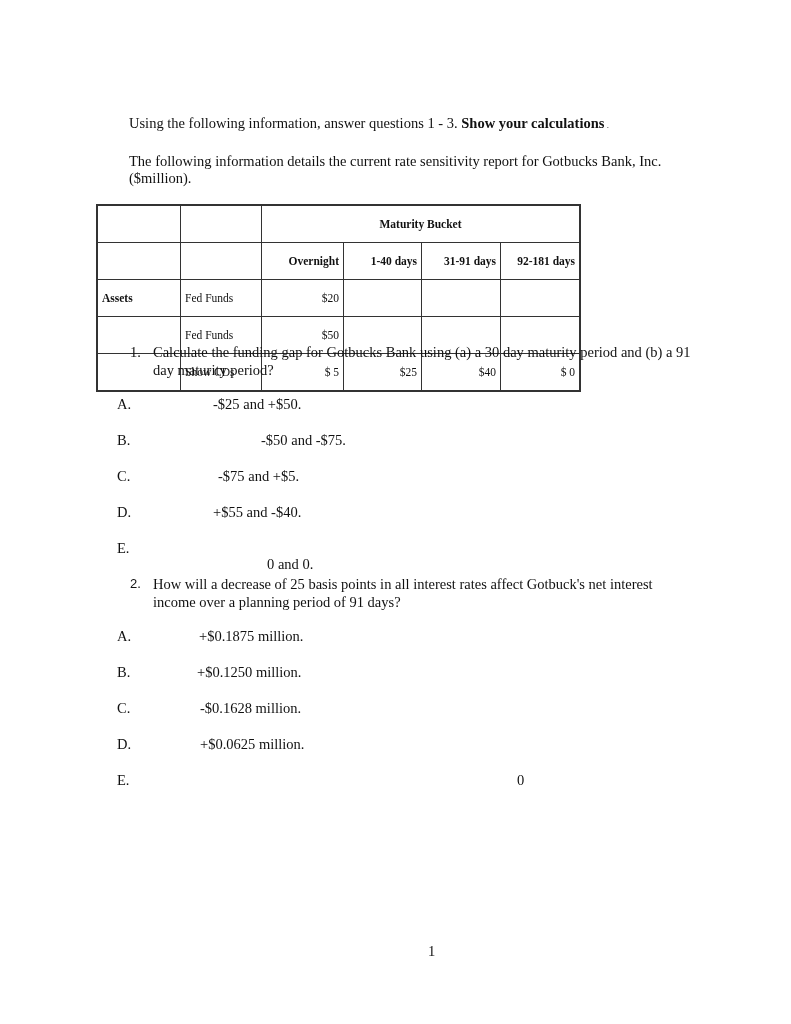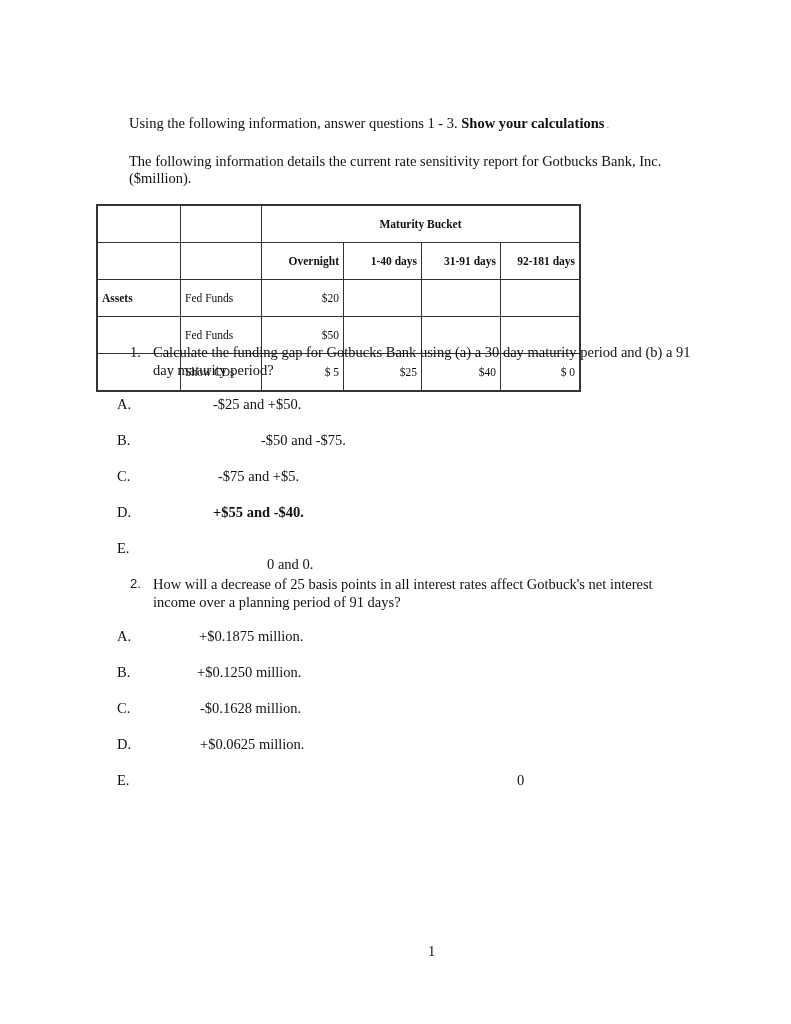--- a/index.html
+++ b/index.html
@@ -83,21 +83,21 @@
   <div class="opt-letter" style="left:117px; top:396px;">A.</div>
   <div class="opt-text" style="left:213px; top:396px;">-$25 and +$50.</div>
 
   <div class="opt-letter" style="left:117px; top:432px;">B.</div>
   <div class="opt-text" style="left:213px; top:432px;margin-left:48px;">-$50 and -$75.</div>
 
   <div class="opt-letter" style="left:117px; top:468px;">C.</div>
   <div class="opt-text" style="left:218px; top:468px;">-$75 and +$5.</div>
 
   <div class="opt-letter" style="left:117px; top:504px;">D.</div>
-  <div class="opt-text" style="left:213px; top:504px;font-weight:bold;">+$55 and -$40.</div>
+  <div class="opt-text" style="left:213px; top:504px;">+$55 and -$40.</div>
 
   <div class="opt-letter" style="left:117px; top:540px;">E.</div>
   <div class="opt-text" style="left:267px; top:540px;margin-top:16px;">0 and 0.</div>
 </div>
 
 <div>
   <div class="abs q" style="left:94px; top:575px; font-family:'Liberation Sans', sans-serif; font-size:13px;">2.</div>
   <div class="abs q" style="left:117px; top:575px; white-space:nowrap;">How will a decrease of 25 basis points in all interest rates affect Gotbuck's net interest</div>
   <div class="abs q" style="left:117px; top:593px; white-space:nowrap;">income over a planning period of 91 days?</div>
 

